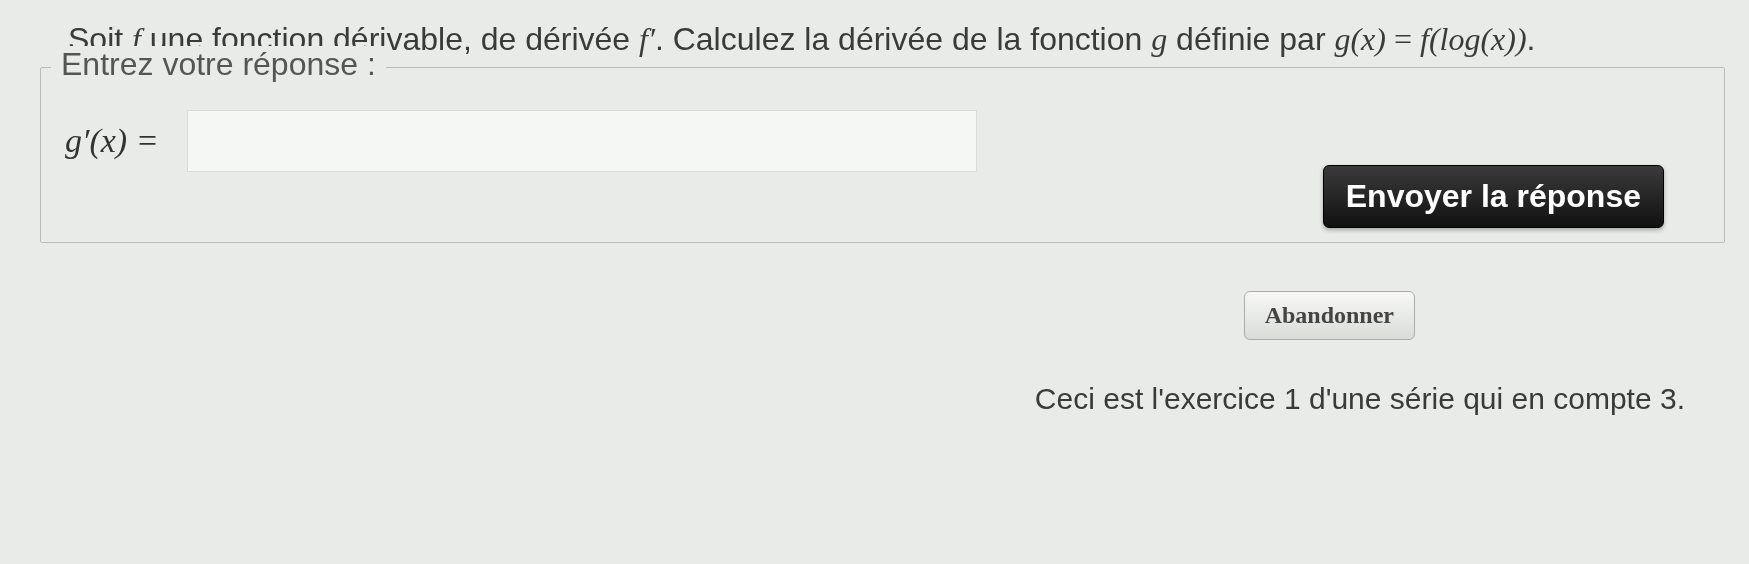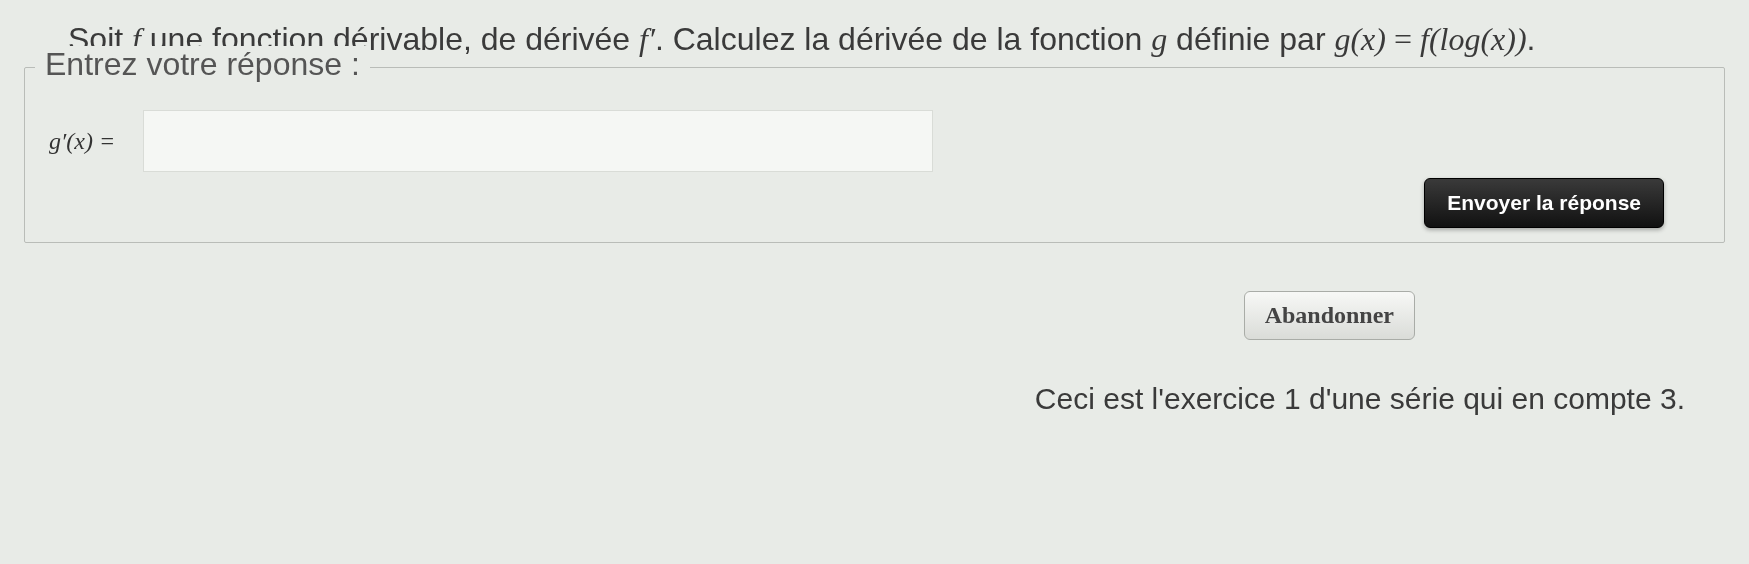--- a/index.html
+++ b/index.html
@@ -29,40 +29,41 @@
   }
   .question .math {
     font-family: "Times New Roman", Times, serif;
   }
   .fieldset {
     border: 1px solid #b9bcb8;
     border-radius: 2px;
     position: relative;
     padding: 36px 24px 70px 24px;
     margin-top: 4px;
+    margin-left: 16px;
   }
   .legend {
     position: absolute;
     top: -22px;
     left: 10px;
     background: #e8ebe7;
     padding: 0 10px;
     font-size: 32px;
     color: #555;
   }
   .answer-row {
     display: flex;
     align-items: center;
     gap: 28px;
     margin-top: 6px;
   }
   .lhs {
     font-family: "Times New Roman", Times, serif;
     font-style: italic;
-    font-size: 24px;
+    font-size: 34px;
     color: #333;
     white-space: nowrap;
   }
   .answer-input {
     width: 790px;
     height: 62px;
     background: #f5f7f4;
     border: 1px solid #d9dcd7;
     font-size: 28px;
     padding: 4px 10px;
@@ -70,21 +71,21 @@
   }
   .submit-btn {
     position: absolute;
     right: 60px;
     bottom: 14px;
     background: linear-gradient(#3a3a3a, #111);
     color: #fff;
     border: 1px solid #000;
     border-radius: 6px;
     padding: 12px 22px;
-    font-size: 21px;
+    font-size: 32px;
     font-weight: bold;
     cursor: pointer;
     box-shadow: 0 2px 4px rgba(0,0,0,.3);
   }
   .abandon-wrap {
     margin-top: 48px;
     display: flex;
     justify-content: flex-end;
     padding-right: 310px;
   }

